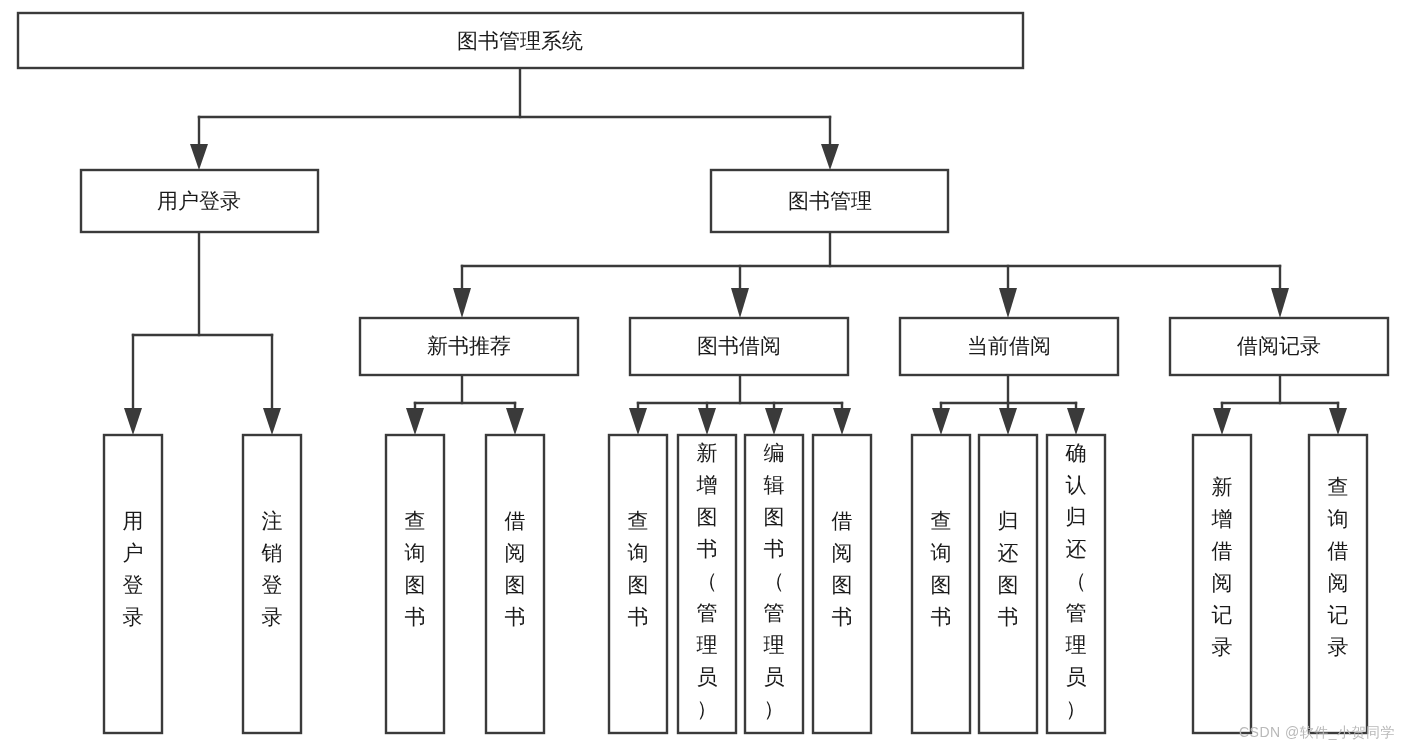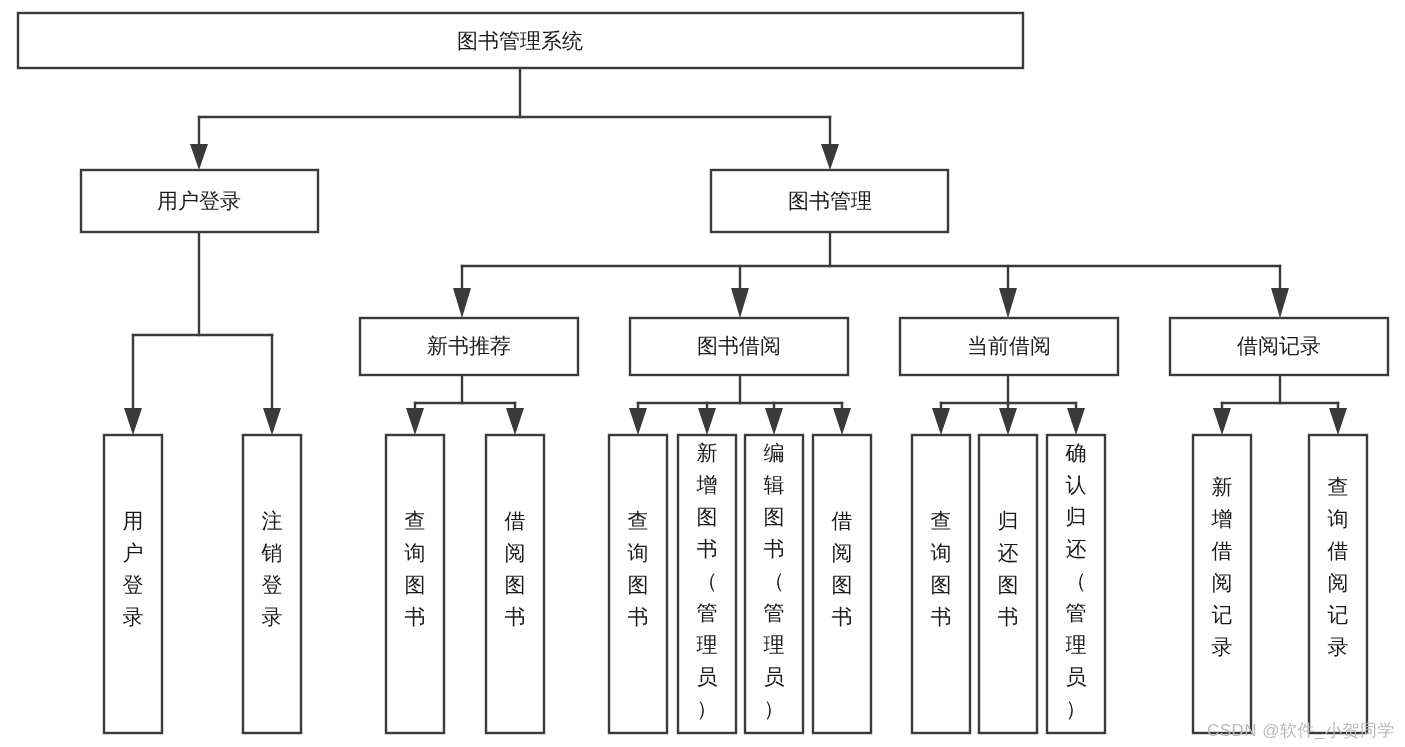--- a/index.html
+++ b/index.html
@@ -45,21 +45,21 @@
     fill: #1a1a1a;
     font-family: "Liberation Sans", "DejaVu Sans", sans-serif;
     font-size: 21px;
     text-anchor: middle;
   }
   .watermark {
     position: absolute;
     right: 10px;
     bottom: 5px;
     font-family: "Liberation Sans", "DejaVu Sans", sans-serif;
-    font-size: 17px;
+    font-size: 14px;
     color: #b9b9b9;
     letter-spacing: 0.5px;
     white-space: nowrap;
     pointer-events: none;
   }
 </style>
 </head>
 <body>
 
 <svg id="diagram" viewBox="0 0 1405 747" xmlns="http://www.w3.org/2000/svg">

